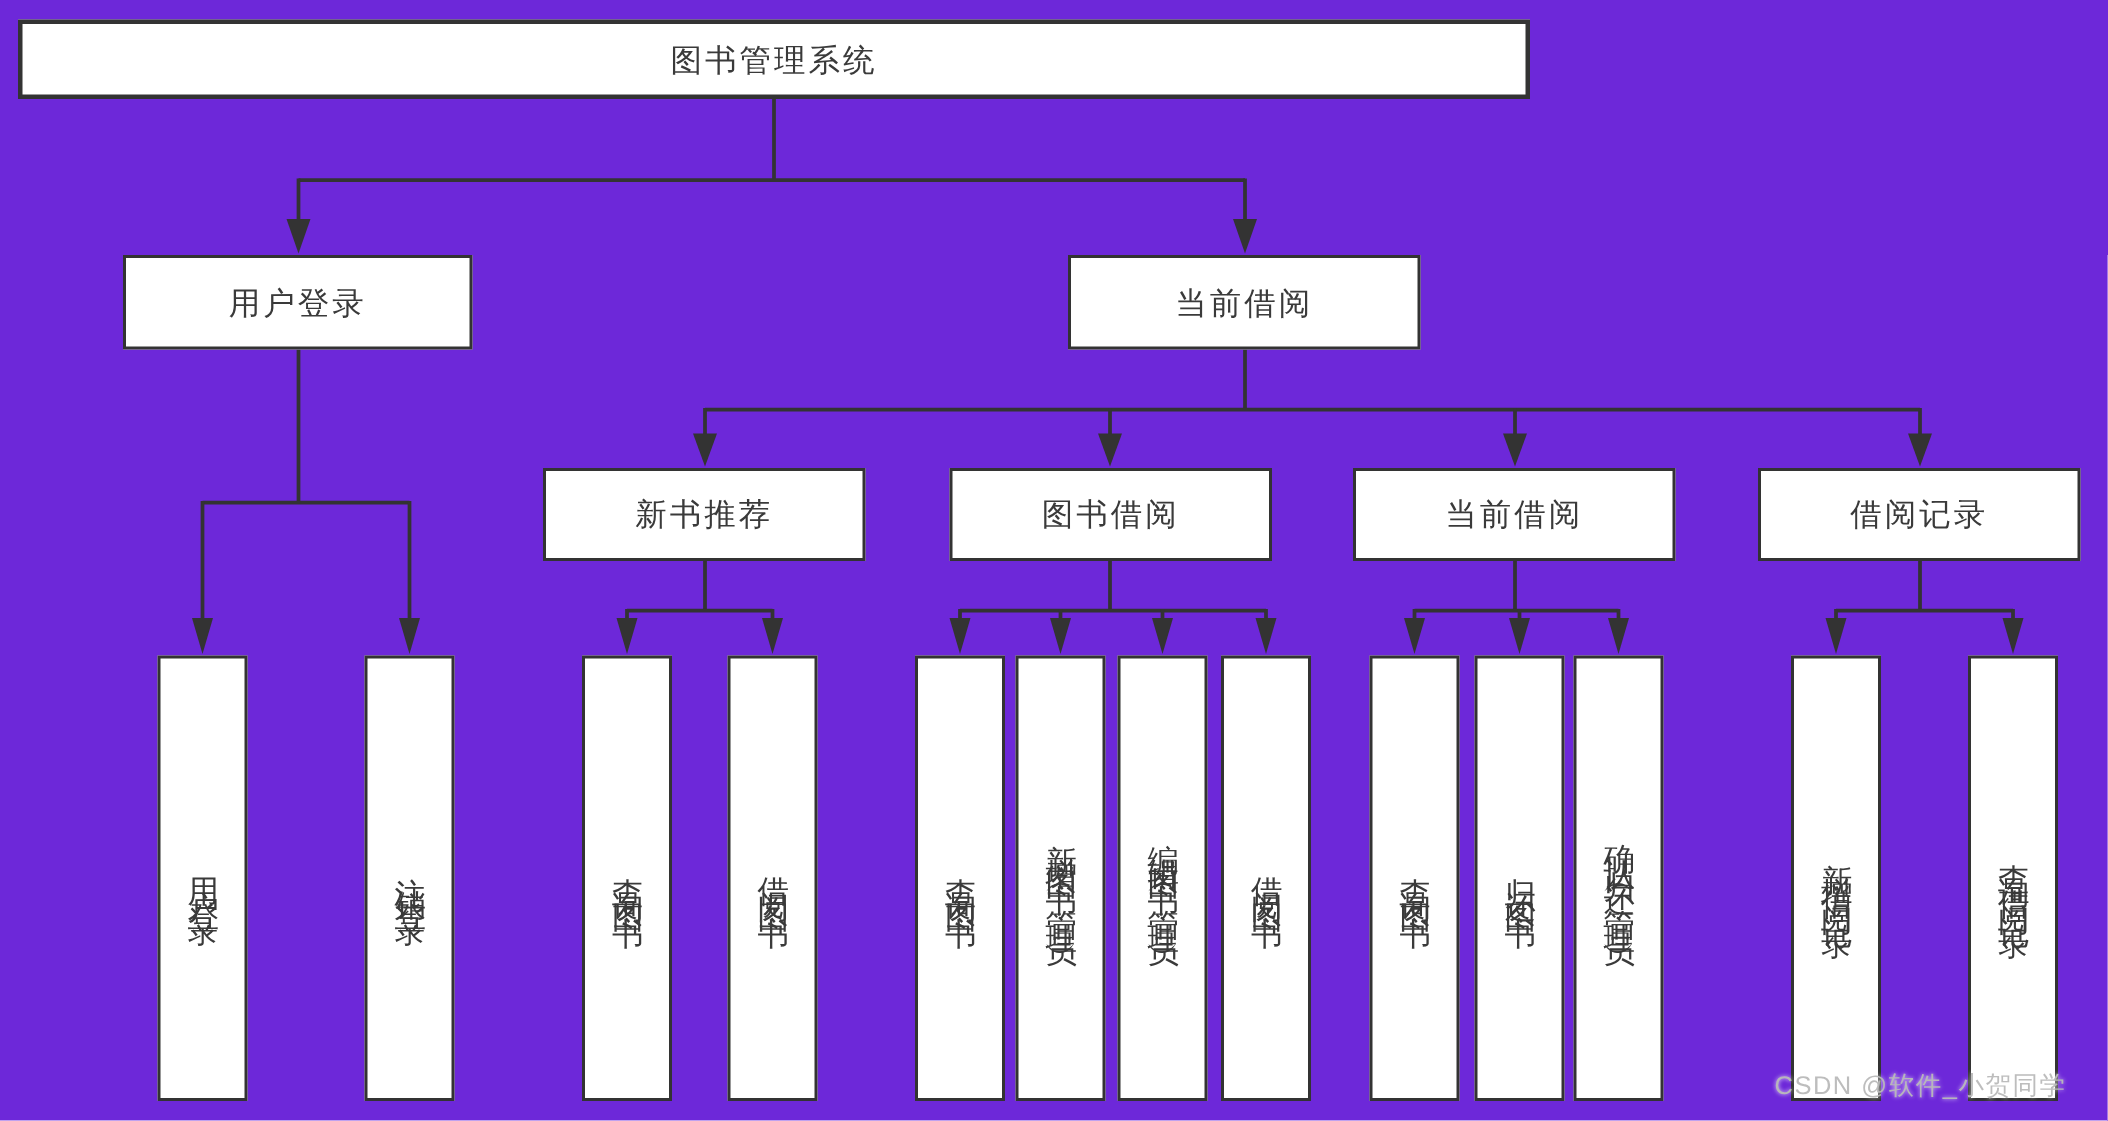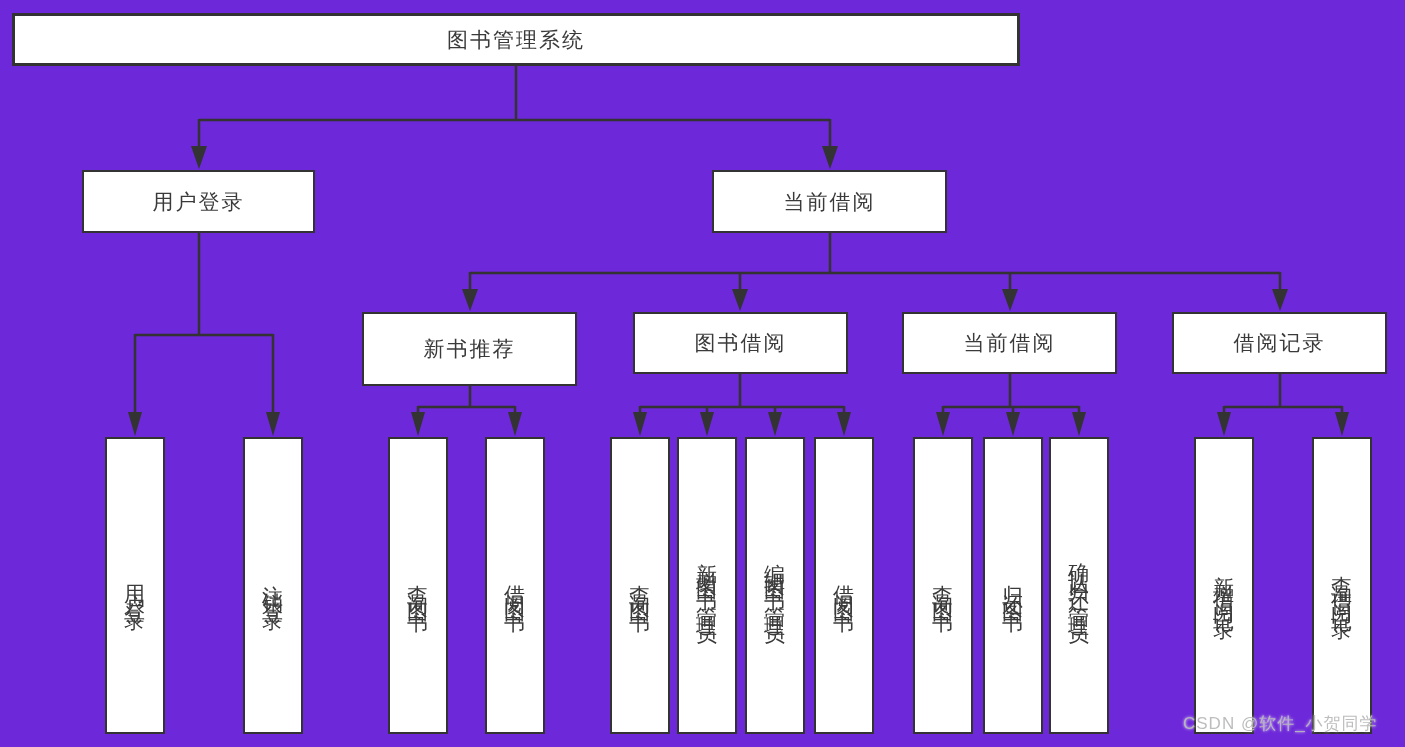--- a/index.html
+++ b/index.html
@@ -100,21 +100,21 @@
     <span>图书管理系统</span>
   </div>
 
   <div class="node" style="left:82px; top:170px; width:233px; height:63px;">
     <span>用户登录</span>
   </div>
   <div class="node" style="left:712px; top:170px; width:235px; height:63px;">
     <span>当前借阅</span>
   </div>
 
-  <div class="node" style="left:362px; top:312px; width:215px; height:74px;">
+  <div class="node" style="left:362px; top:312px; width:215px; height:62px;">
     <span>新书推荐</span>
   </div>
   <div class="node" style="left:633px; top:312px; width:215px; height:62px;align-items:center;">
     <span>图书借阅</span>
   </div>
   <div class="node" style="left:902px; top:312px; width:215px; height:62px;justify-content:center;">
     <span>当前借阅</span>
   </div>
   <div class="node" style="left:1172px; top:312px; width:215px; height:62px;">
     <span>借阅记录</span>

